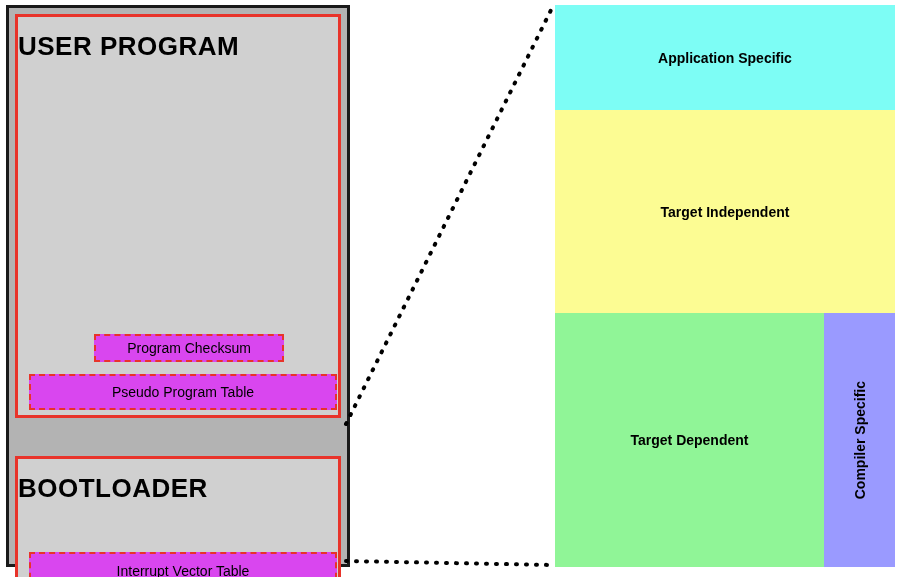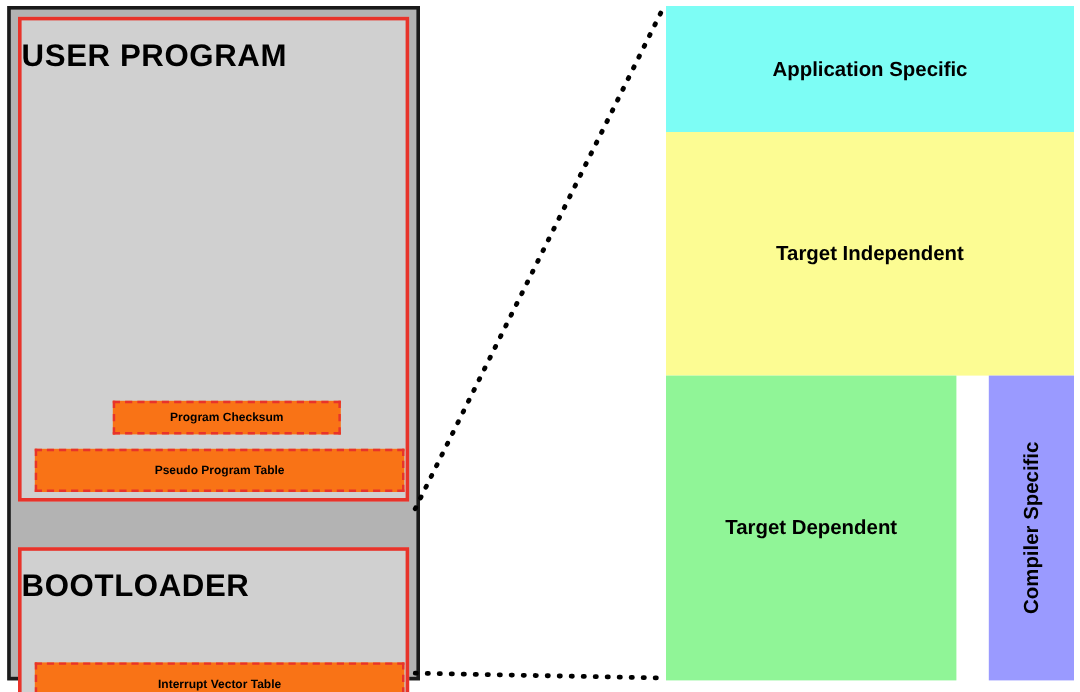--- a/index.html
+++ b/index.html
@@ -19,44 +19,44 @@
   #bootloader-region{ left:6px; top:416px; right:6px; height:136px;margin-top:32px; }
 
   .region-title{
     position:absolute; left:0; right:0; text-align:left;
     font-weight:bold; color:#000000; letter-spacing:0.5px;
   }
   #user-program-title{ top:14px; font-size:26px; }
   #bootloader-title{ top:14px; font-size:26px; }
 
   .subblock{
-    position:absolute; background:#f97316;
+    position:absolute; background:#d946ef;
     border:2px dashed #e8332a; box-sizing:border-box;
     display:flex; align-items:center; justify-content:center;
-    font-weight:bold; font-size:10px; color:#000000;
+    font-weight:normal; font-size:14px; color:#000000;
   }
   #program-checksum-block{ left:76px; top:317px; width:190px; height:28px; }
   #pseudo-vector-table-block{ left:11px; top:357px; width:308px; height:36px; }
   #interrupt-vector-table-block{ left:11px; top:93px; width:308px; height:37px; }
 
   
   #connectors{ position:absolute; left:0; top:0; width:900px; height:577px;
                pointer-events:none; }
 
   
   #layer-stack{
     position:absolute; left:555px; top:5px; width:340px; height:562px;
   }
   .layer{
     position:absolute; display:flex; align-items:center; justify-content:center;
-    font-weight:bold; font-size:17px; color:#000000;
+    font-weight:bold; font-size:14px; color:#000000;
   }
   #layer-application-specific{ left:0; top:0; width:340px; height:105px; background:#7dfdf5; }
   #layer-target-independent{ left:0; top:105px; width:340px; height:203px; background:#fcfc93; }
-  #layer-target-dependent{ left:0; top:308px; width:242px; height:254px; background:#90f597; }
+  #layer-target-dependent{ left:0; top:308px; width:269px; height:254px; background:#90f597; }
   #layer-compiler-specific{ left:269px; top:308px; width:71px; height:254px; background:#9a9aff; }
   #layer-compiler-specific .layer-label{
     writing-mode:vertical-rl; transform:rotate(180deg); white-space:nowrap;
   }
   .layer-label{ text-align:center; }
 </style>
 </head>
 <body>
 
 <div id="memory-map">

